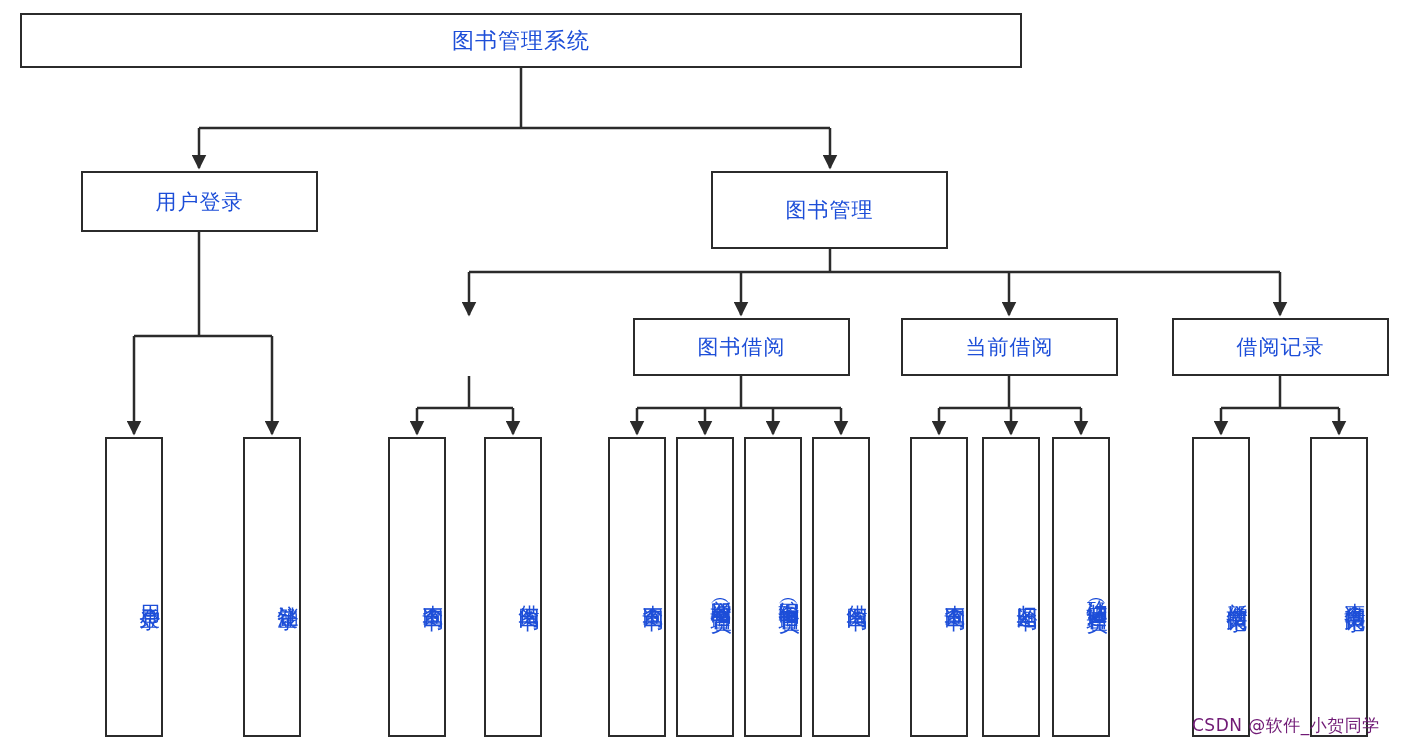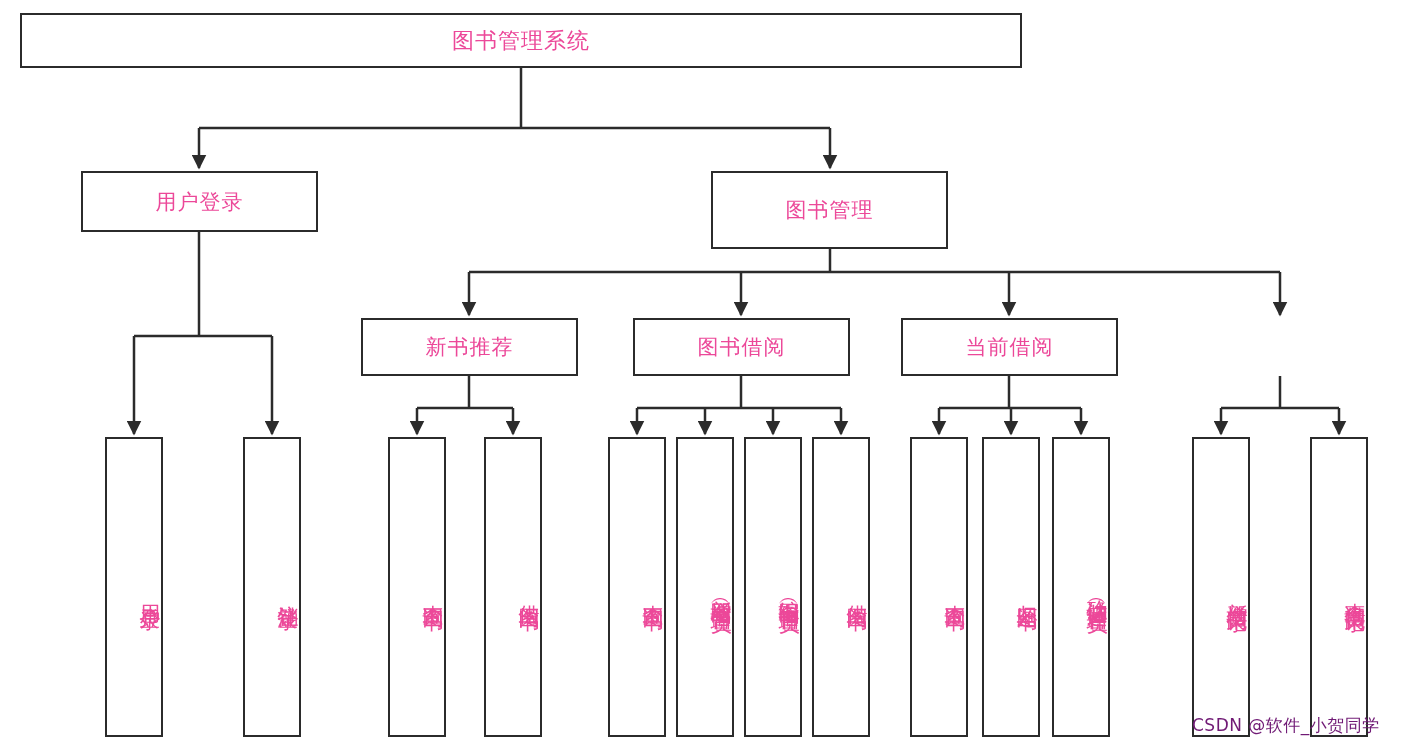--- a/index.html
+++ b/index.html
@@ -26,21 +26,21 @@
     pointer-events: none;
   }
   .node {
     position: absolute;
     box-sizing: border-box;
     background: #ffffff;
     border: 2px solid #2b2b2b;
     display: flex;
     align-items: center;
     justify-content: center;
-    color: #ec4899;
+    color: #1d4ed8;
   }
   .node.h {
     font-size: 21px;
     letter-spacing: 1px;
   }
   .node.root {
     font-size: 22px;
     letter-spacing: 1px;
   }
   .node.leaf {
@@ -124,28 +124,28 @@
     <span>图书管理系统</span>
   </div>
 
   <div class="node h" style="left:81px; top:171px; width:237px; height:61px;">
     <span>用户登录</span>
   </div>
   <div class="node h" style="left:711px; top:171px; width:237px; height:78px;">
     <span>图书管理</span>
   </div>
 
-  <div class="node h" style="left:361px; top:318px; width:217px; height:58px;">
-    <span>新书推荐</span>
-  </div>
   <div class="node h" style="left:633px; top:318px; width:217px; height:58px;">
     <span>图书借阅</span>
   </div>
   <div class="node h" style="left:901px; top:318px; width:217px; height:58px;">
     <span>当前借阅</span>
+  </div>
+  <div class="node h" style="left:1172px; top:318px; width:217px; height:58px;">
+    <span>借阅记录</span>
   </div>
 
   <div class="node leaf" style="left:105px; top:437px; width:58px; height:300px;">
     <span class="vtext">用户登录</span>
   </div>
   <div class="node leaf" style="left:243px; top:437px; width:58px; height:300px;">
     <span class="vtext">注销登录</span>
   </div>
   <div class="node leaf" style="left:388px; top:437px; width:58px; height:300px;">
     <span class="vtext">查询图书</span>

